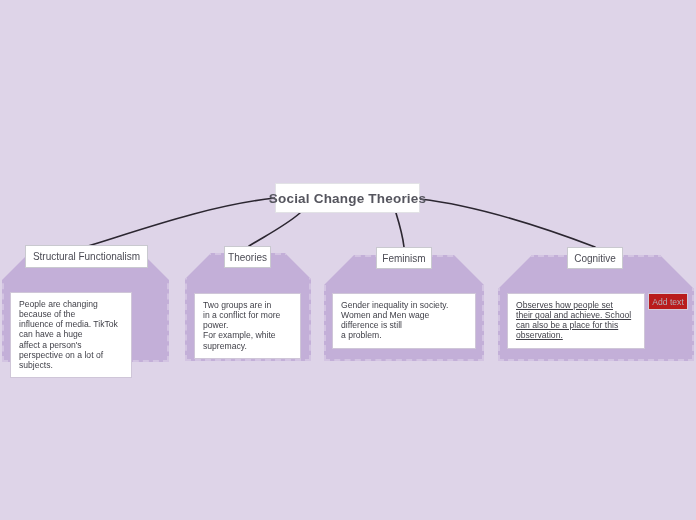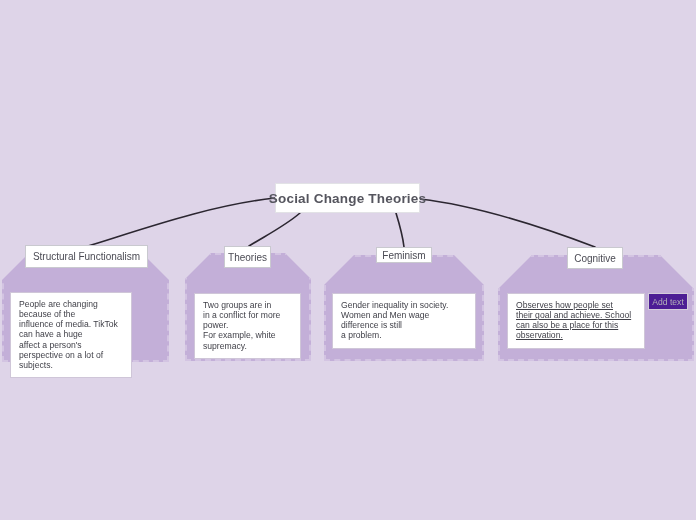--- a/index.html
+++ b/index.html
@@ -53,21 +53,21 @@
     box-sizing:border-box;
     padding:6px 8px 7px 8px;
     font-size:8.6px;
     line-height:1.18;
     color:#3f3f47;
     white-space:pre-line;
   }
 
   .placeholder-box{
     position:absolute;
-    background:#4c1d95;
+    background:#b91c1c;
     border:1px solid #d3ccda;
     box-sizing:border-box;
     display:flex;align-items:center;justify-content:center;
     font-size:8.6px;
     color:#b3b0b8;
     white-space:nowrap;
   }
 </style>
 </head>
 <body>
@@ -98,21 +98,21 @@
 affect a person's perspective on a lot of
 subjects.</div>
 
   <div class="hull" style="left: 185px; top: 253px; width: 126px; height: 108px; clip-path: polygon(0px 26px, 26px 0px, 100px 0px, 126px 26px, 126px 108px, 0px 108px);"></div>
   <div class="node-box branch-label" style="left: 224px; top: 246px; width: 47px; height: 22px;">Theories</div>
   <div class="leaf-box" style="left: 194px; top: 293px; width: 107px;">Two groups are in
 in a conflict for more power.
 For example, white supremacy.</div>
 
   <div class="hull" style="left: 324px; top: 255px; width: 160px; height: 106px; clip-path: polygon(0px 30px, 30px 0px, 130px 0px, 160px 30px, 160px 106px, 0px 106px);"></div>
-  <div class="node-box branch-label" style="left: 376px; top: 247px; width: 56px; height: 16px;">Feminism</div>
+  <div class="node-box branch-label" style="left: 376px; top: 247px; width: 56px; height: 22px;">Feminism</div>
   <div class="leaf-box" style="left: 332px; top: 293px; width: 144px;">Gender inequality in society.
 Women and Men wage difference is still
 a problem.</div>
 
   <div class="hull" style="left: 498px; top: 255px; width: 196px; height: 106px; clip-path: polygon(0px 34px, 34px 0px, 162px 0px, 196px 34px, 196px 106px, 0px 106px);"></div>
   <div class="node-box branch-label" style="left: 567px; top: 247px; width: 56px; height: 22px;">Cognitive</div>
   <div class="leaf-box" style="left: 507px; top: 293px; width: 138px; text-decoration: underline;">Observes how people set
 their goal and achieve. School
 can also be a place for this observation.</div>
   <div class="placeholder-box" id="placeholder" style="left: 648px; top: 293px; width: 40px; height: 17px;">Add text</div>

